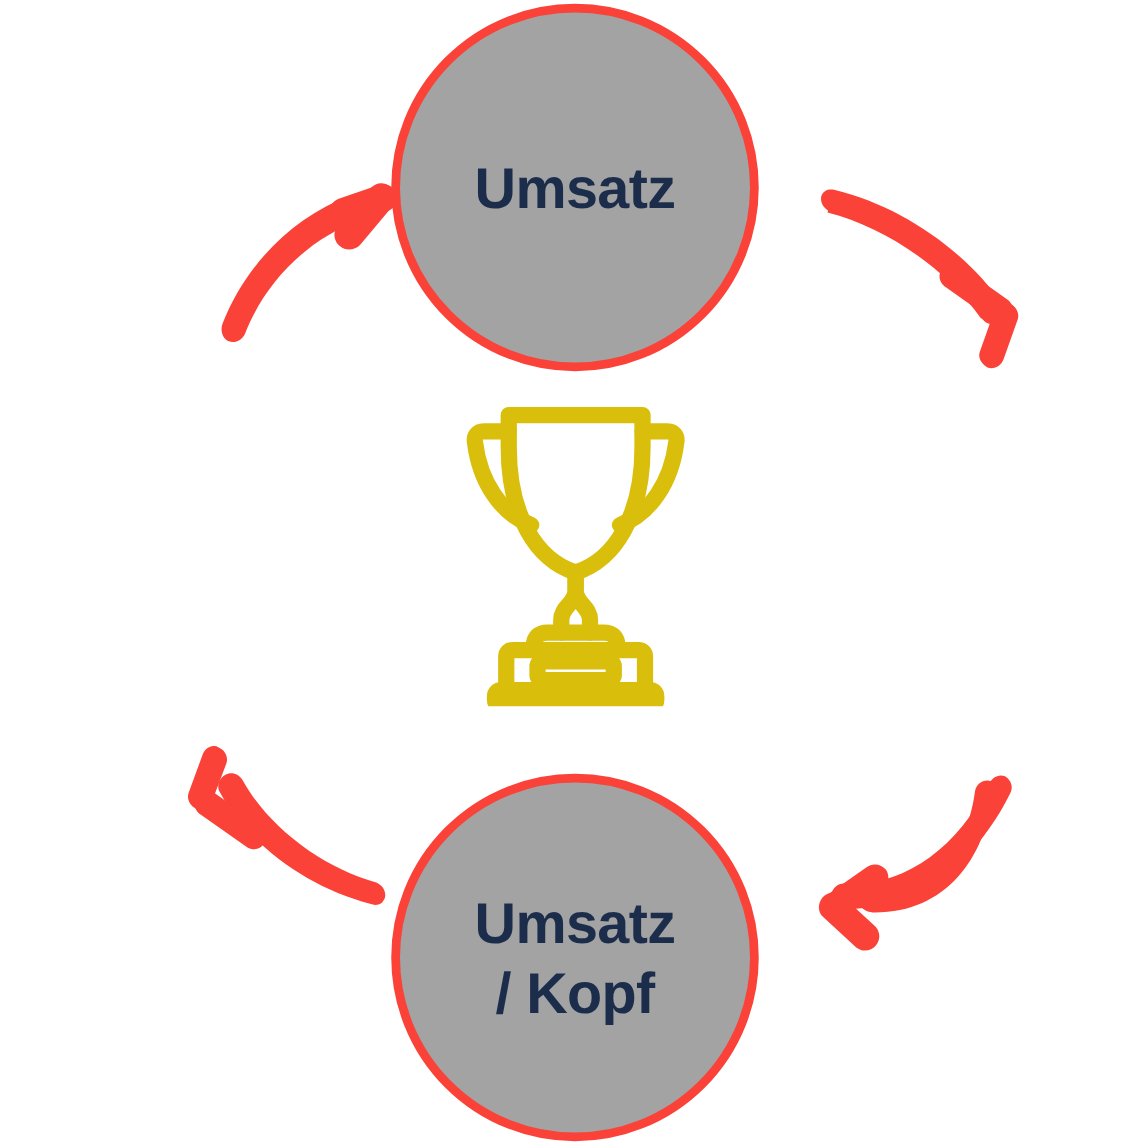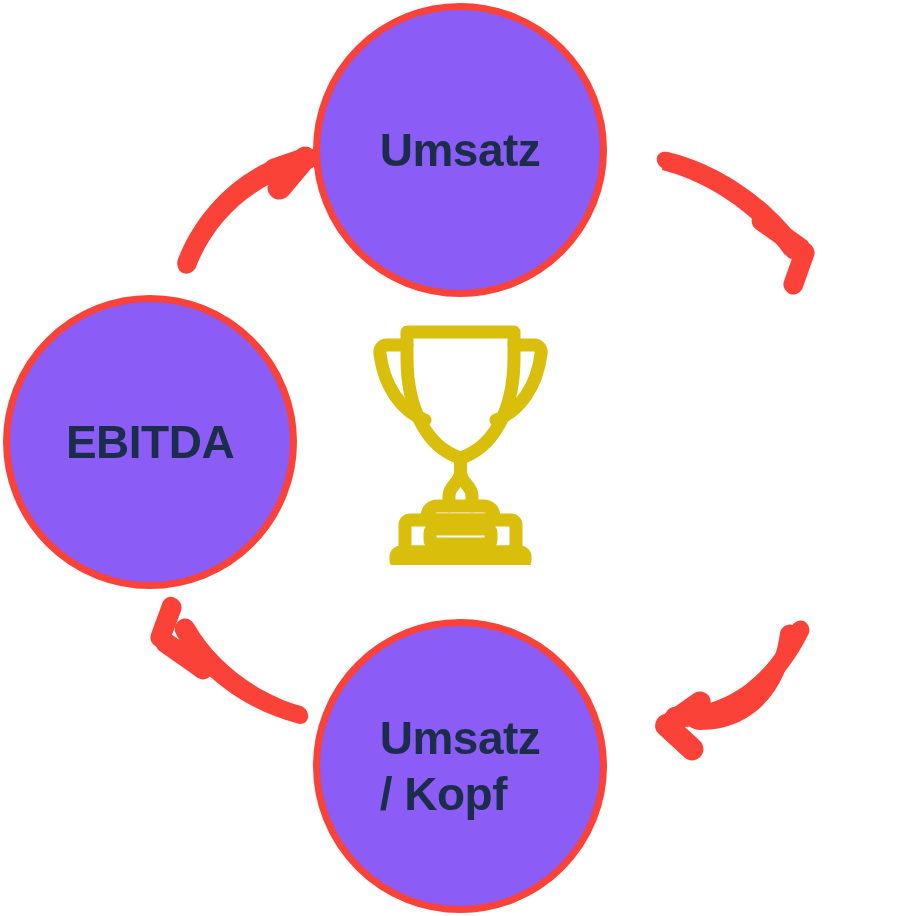--- a/index.html
+++ b/index.html
@@ -24,26 +24,27 @@
     left: 0;
     width: 916px;
     height: 916px;
     display: block;
   }
   .node-circle {
     position: absolute;
     width: 294px;
     height: 294px;
     border-radius: 50%;
-    background: #8b5cf6;
+    background: #a3a3a3;
     border: 7px solid #fa4238;
     box-sizing: border-box;
     display: flex;
     align-items: center;
     justify-content: center;
+    text-align: center;
   }
   .node-label {
     color: #1b2d4a;
     font-family: "Liberation Sans", sans-serif;
     font-weight: bold;
     font-size: 46px;
     line-height: 1.22;
     letter-spacing: -0.5px;
     white-space: pre-line;
     padding: 0 14px;
@@ -123,23 +124,20 @@
   <div class="node-circle" id="node-umsatz">
     <span class="node-label">Umsatz</span>
   </div>
 
 
   <div class="node-circle" id="node-kopf">
     <span class="node-label">Umsatz
 / Kopf</span>
   </div>
 
-  <div class="node-circle" id="node-ebitda">
-    <span class="node-label">EBITDA</span>
-  </div>
 
   <svg id="trophy-icon" viewBox="0 0 175 245">
     <g fill="none" stroke="#d9be0b" stroke-width="13" stroke-linecap="round" stroke-linejoin="round">
 
       <path d="M34,12 H141 V38 C141,92 119,128 87.5,138 C56,128 34,92 34,38 Z"></path>
 
       <path d="M34,25 H14 C9,25 6,29 7,34 C11,66 28,91 52,100"></path>
 
       <path d="M141,25 H161 C166,25 169,29 168,34 C164,66 147,91 123,100"></path>
 

